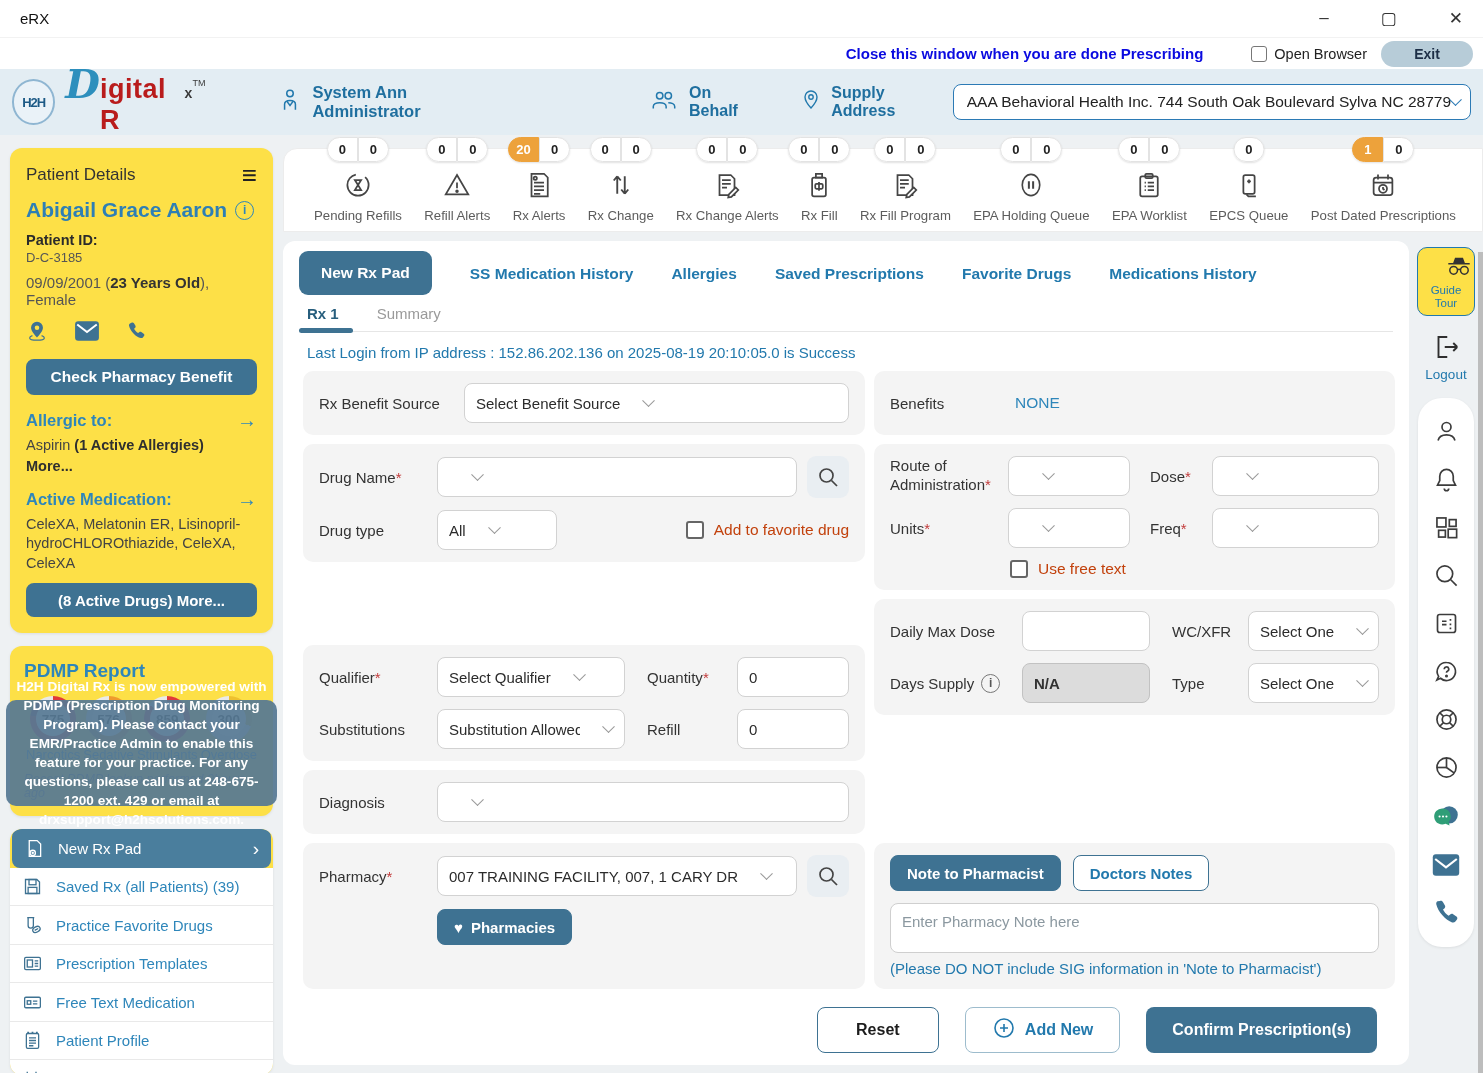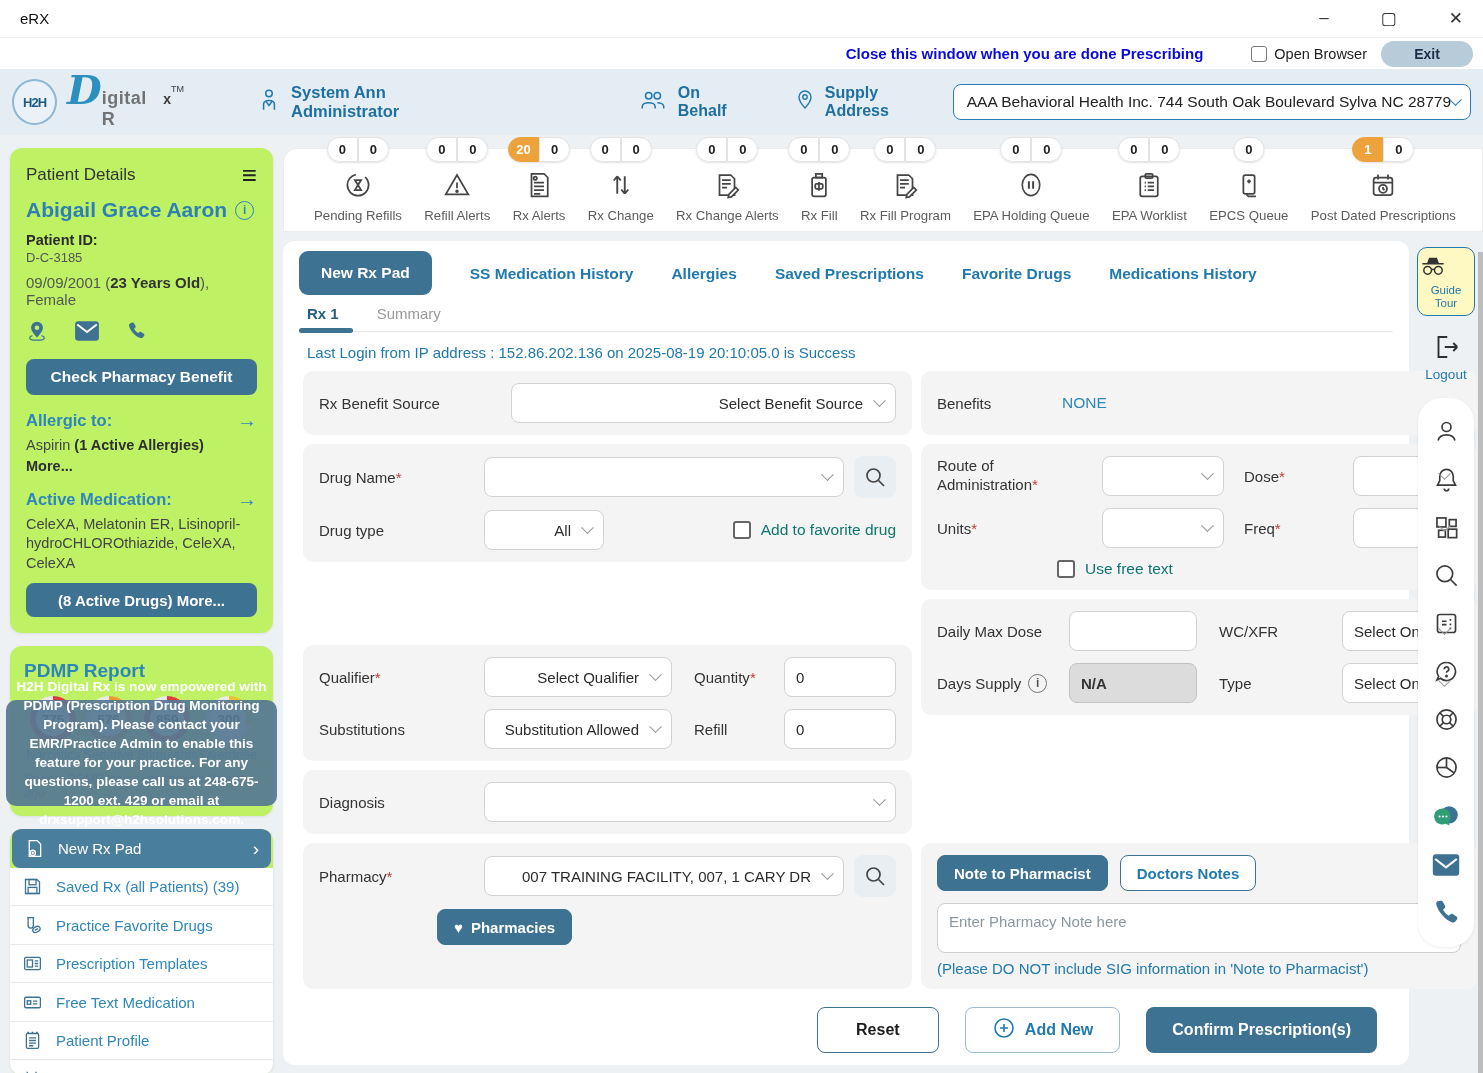--- a/index.html
+++ b/index.html
@@ -13,34 +13,34 @@
   .notice { color:#0b0be0; font-weight:bold; font-size:15px; margin-right:34px; }
   .chkrow { display:flex; align-items:center; gap:7px; font-size:14.5px; color:#222;justify-content:flex-end; }
   .chkbox { width:16px; height:16px; border:1.6px solid #777; border-radius:3px; background:#fff; }
   .exitbtn { width:92px; height:26px; background:#b7ccd8; border:none; border-radius:13px 13px 0 0; border-radius:13px; color:#1d2f47; font-weight:bold; font-size:14px; }
 
   
   .header { height:66px; background:#e3edf3; display:flex; align-items:center; padding:0 12px; }
   .logo-badge { width:46px; height:46px; border-radius:50%; background:#eaf2f8; border:2px solid #8fb6d2; color:#1d5a86; font-weight:bold; font-size:13px; display:flex; align-items:center; justify-content:center; letter-spacing:-1px; }
   .brand { margin-left:10px; display:flex; align-items:baseline; }
   .brand-d { font-family:"DejaVu Serif",serif; font-style:italic; font-size:40px; color:#2d8fbd; font-weight:bold; line-height:.8;}
-  .brand-rest { font-size:18px; font-weight:bold; color:#737373; letter-spacing:.5px;}
+  .brand-rest { font-size:27px; font-weight:bold; color:#b91c1c; letter-spacing:.5px;}
   .brand-sub { font-size:14px; font-weight:bold; color:#3a3a3a; }
   .brand-tm { font-size:9px; color:#3a3a3a; position:relative; top:-12px; }
   .hdr-user { margin-left:72px; display:flex; align-items:center; gap:9px; color:#1f6f9f; font-weight:bold; font-size:16.5px;}
   .hdr-onbehalf { margin-left:145px; display:flex; align-items:center; gap:10px; color:#1f6f9f; font-weight:bold; font-size:16px;}
   .hdr-clinic { margin-left:42px; display:flex; align-items:center; gap:8px; color:#1f6f9f; font-weight:bold; font-size:16px;}
   .clinic-select { margin-left:10px; width:528px; height:36px; background:#fff; border:1.5px solid #2b7ab5; border-radius:8px; display:flex; align-items:center; padding:0 10px 0 13px; font-size:15.5px; color:#222; }
   .clinic-select .txt { flex:1; white-space:nowrap; overflow:hidden; }
 
   .content { display:grid; grid-template-columns:283px 1fr; height:938px; }
 
   
   .sidebar { padding:13px 10px 0 10px; display:flex; flex-direction:column; gap:13px; overflow:hidden; }
-  .card { background:#bef264; border-radius:12px; box-shadow:0 1px 3px rgba(0,0,0,.08); }
+  .card { background:#fde047; border-radius:12px; box-shadow:0 1px 3px rgba(0,0,0,.08); }
   .pcard { padding:14px 16px 16px; }
   .pd-head { display:flex; align-items:center; justify-content:space-between; }
   .pd-title { font-size:17px; color:#333; }
   .burger { font-size:26px; color:#222; line-height:1; }
   .pt-name { margin-top:10px; color:#2e7fb5; font-weight:bold; font-size:21px; display:flex; align-items:center; gap:8px;}
   .pt-idlb { margin-top:10px; font-weight:bold; font-size:14.5px; color:#2b2b2b;}
   .pt-id { font-size:13px; color:#555; margin-top:2px;}
   .pt-dob { margin-top:9px; font-size:15px; color:#555;}
   .pt-dob b { color:#333; }
   .pt-icons { margin-top:12px; display:flex; gap:26px; align-items:center;}
@@ -99,44 +99,44 @@
   .lastlogin { color:#2279ad; font-size:15px; margin:12px 0 10px 8px; }
 
   .formgrid { display:grid; grid-template-columns:1fr 1fr; gap:9px; padding:0 6px 0 4px; }
   .fcard { background:#f4f4f4; border-radius:10px; padding:12px 16px; }
   .frow { display:flex; align-items:center; gap:10px; }
   .frow + .frow { margin-top:12px; }
   .flabel { font-size:15px; color:#333; }
   .req { color:#c23b3b; }
   .w110 { width:108px; flex-shrink:0; }
   .select, .input { background:#fff; border:1px solid #d2d2d2; border-radius:8px; height:40px; display:flex; align-items:center; padding:0 11px; font-size:15px; color:#2b2b2b; }
-  .select { justify-content:flex-end; gap:12px;margin-left:47px;}
+  .select { justify-content:flex-start; gap:24px;}
   .select .val { white-space:nowrap; overflow:hidden; }
   .chev { width:9px; height:9px; border-right:1.8px solid #999; border-bottom:1.8px solid #999; transform:rotate(45deg) translate(-2px,-2px); flex-shrink:0;}
   .grow { flex:1; min-width:0;}
   .sq-ic { width:42px; height:42px; border-radius:9px; background:#e9eef2; display:flex; align-items:center; justify-content:center; flex-shrink:0;}
   .checkbox { width:18px; height:18px; border:2px solid #666; border-radius:3px; background:#fff; flex-shrink:0;}
-  .cb-label { font-size:15.5px; color:#0f766e; }
+  .cb-label { font-size:15.5px; color:#c2410c; }
   .disabled-input { background:#dcdcdc; border-color:#c2c2c2; color:#333; font-weight:bold;}
   .pill-btn { height:36px; border-radius:8px; font-size:15px; font-weight:bold; display:inline-flex; align-items:center; gap:8px; padding:4px 16px; border:1.5px solid #3e7292;}
   .pill-btn.fill { background:#3e7292; color:#fff; }
   .pill-btn.line { background:#fff; color:#2279ad; }
   .note-ta { width:100%; height:50px; border:1px solid #cfcfcf; border-radius:8px; padding:9px 11px; font-size:15px; font-family:"Liberation Sans",sans-serif; color:#333; resize:none; background:#fff;}
   .note-ta::placeholder { color:#8b98a0; }
   .note-hint { margin-top:7px; color:#2279ad; font-size:15px; }
 
   .footer-actions { display:flex; justify-content:flex-end; align-items:center; gap:26px; margin-top:18px; padding-right:16px;}
   .act-btn { height:46px; border-radius:8px; font-size:16px; font-weight:bold; padding:0 26px; display:inline-flex; align-items:center; gap:9px;}
   .act-reset { background:#fff; border:1.5px solid #3e7292; color:#1d1d1d; width:122px; justify-content:center;}
   .act-add { background:#fff; border:1.5px solid #9dbccd; color:#2279ad; }
   .act-confirm { background:#3e7292; border:none; color:#fff; }
 
   
   .rail { width:74px; display:flex; flex-direction:column; align-items:center; padding-top:6px; }
-  .guide { width:58px; border:1.5px solid #2279ad; border-radius:10px; background:#fef9c3; display:flex; flex-direction:column; align-items:flex-start; padding:6px 0 5px; }
+  .guide { width:58px; border:1.5px solid #2279ad; border-radius:10px; background:#fde047; display:flex; flex-direction:column; align-items:flex-end; padding:6px 0 5px; }
   .guide-lb { color:#2279ad; font-size:11.5px; text-align:center; line-height:1.15; margin-top:2px;}
   .logout { margin-top:16px; display:flex; flex-direction:column; align-items:center; gap:2px; color:#2279ad; font-size:13.5px; }
   .railcard { margin-top:16px; width:56px; background:#fff; border-radius:24px; box-shadow:0 1px 3px rgba(0,0,0,.08); display:flex; flex-direction:column; align-items:center; gap:21px; padding:20px 0 22px;}
   .ric { display:flex; color:#3c3c3c; }
 
   .scrollhint { position:fixed; right:0; top:252px; bottom:0; width:5px; background:#bdbdbd; }
   .info-i { display:inline-flex; width:19px; height:19px; border:1.6px solid #2e86ba; border-radius:50%; color:#2e86ba; font-size:12px; align-items:center; justify-content:center; font-weight:bold; flex-shrink:0;}
   .info-i.gray { border-color:#777; color:#555; }
 </style>
 </head>

